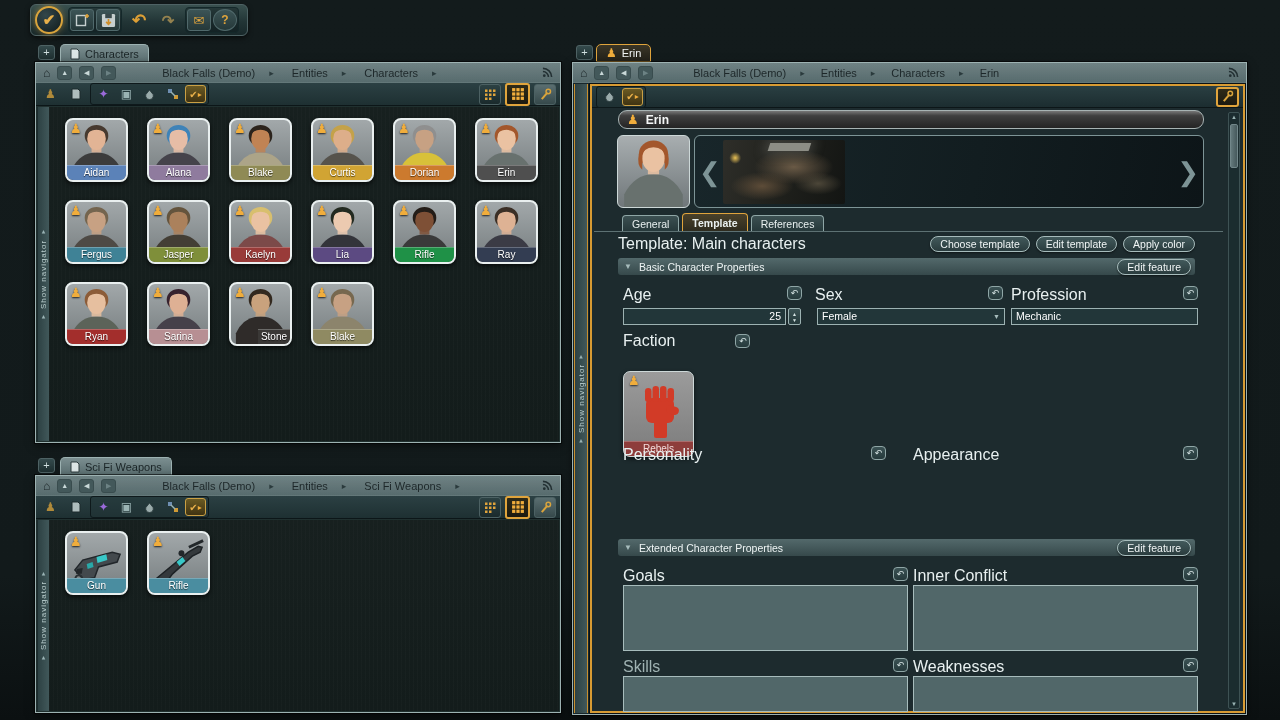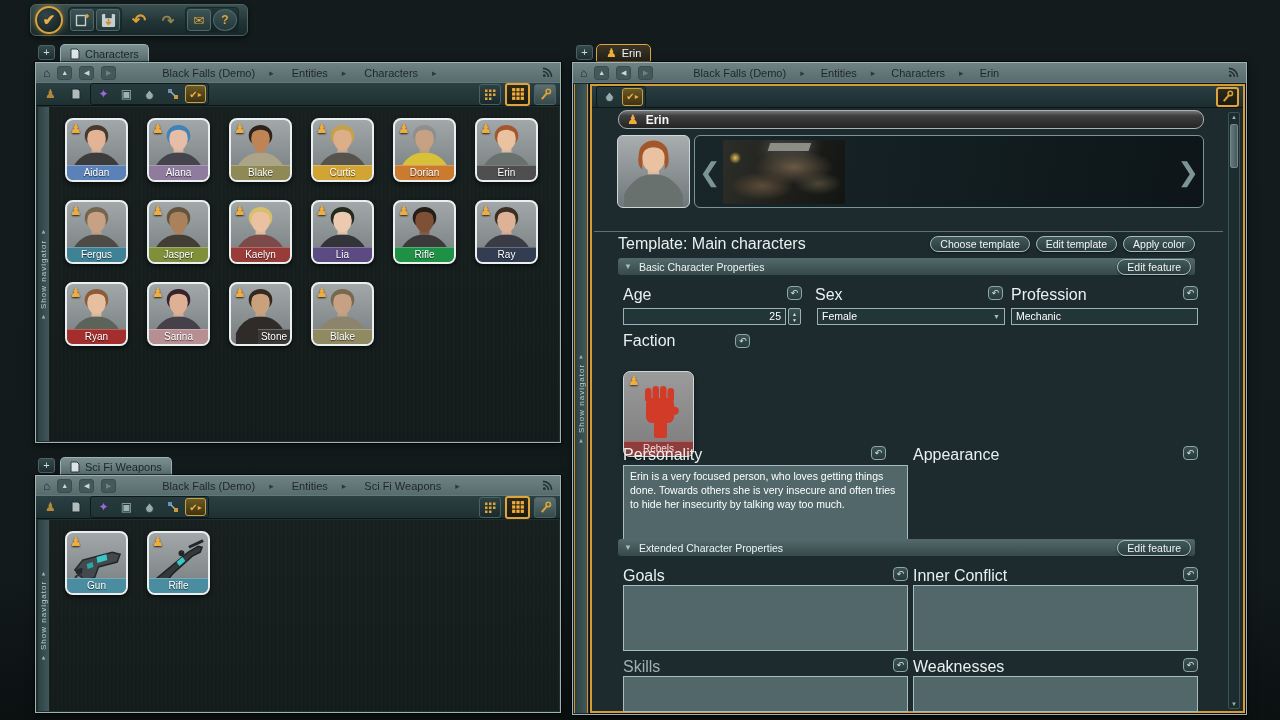--- a/index.html
+++ b/index.html
@@ -681,20 +681,31 @@
         </svg>
       </div>
       <div class="abs strip" style="left:102px;top:49px;width:510px;height:73px;display:flex;align-items:center;">
         <span class="stripArrow" style="margin:0 2px 0 4px;">❮</span>
         <div class="wshop" style="width:122px;height:64px;">
             <div class="ceil"></div>
           </div>
         <span class="stripArrow" style="margin-left:auto;margin-right:4px;">❯</span>
       </div>
 
+      <div class="abs" style="left:30px;top:127px;display:flex;gap:3px;align-items:flex-end;">
+        <div class="ftab">
+            <span>General</span>
+          </div>
+        <div class="ftab active">
+            <span>Template</span>
+          </div>
+        <div class="ftab">
+            <span>References</span>
+          </div>
+      </div>
       <div class="abs" style="left:2px;right:20px;top:145px;height:1px;background:#5d7173;"></div>
 
       <div class="abs" style="left:26px;right:48px;top:148px;height:20px;display:flex;align-items:center;gap:6px;">
         <span class="lbl">Template: Main characters</span>
         <span style="flex:1;"></span>
         <span class="pill">Choose template</span>
         <span class="pill">Edit template</span>
         <span class="pill">Apply color</span>
       </div>
 
@@ -755,21 +766,20 @@
       <div class="abs" style="left:31px;top:360px;width:263px;display:flex;">
         <span class="lbl">Personality</span>
         <span style="flex:1;"></span>
           <span class="undob">↶</span>
       </div>
       <div class="abs" style="left:321px;top:360px;width:285px;display:flex;">
         <span class="lbl">Appearance</span>
         <span style="flex:1;"></span>
           <span class="undob">↶</span>
       </div>
-      <div class="abs ta" style="left:31px;top:379px;width:285px;height:76px;">Erin is a very focused person, who loves getting things done. Towards others she is very insecure and often tries to hide her insecurity by talking way too much.</div>
 
       <div class="abs sechdr" style="left:26px;right:48px;top:453px;height:17px;">
         <span class="chev">▼</span>
         <span>Extended Character Properties</span>
         <span style="flex:1;"></span>
         <span class="pill" style="margin-right:-2px;">Edit feature</span>
       </div>
 
       <div class="abs" style="left:31px;top:481px;width:285px;display:flex;">
         <span class="lbl">Goals</span>

